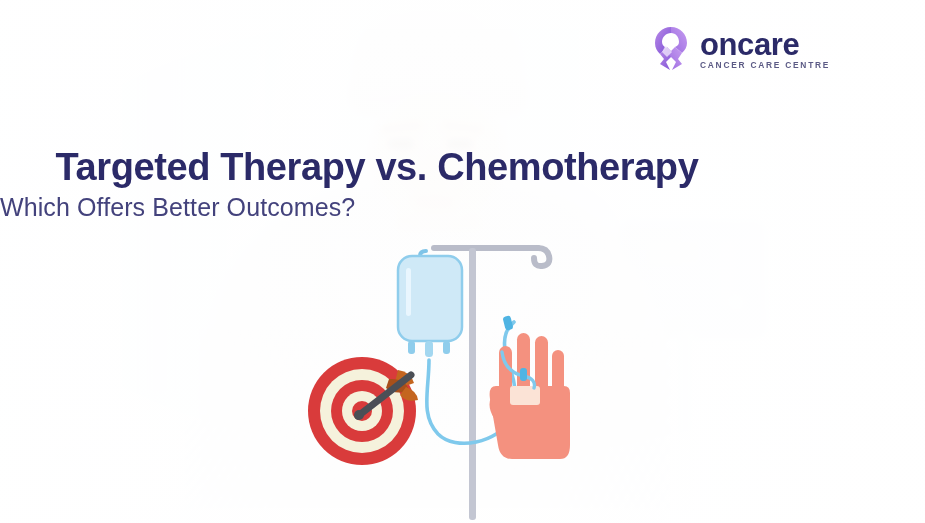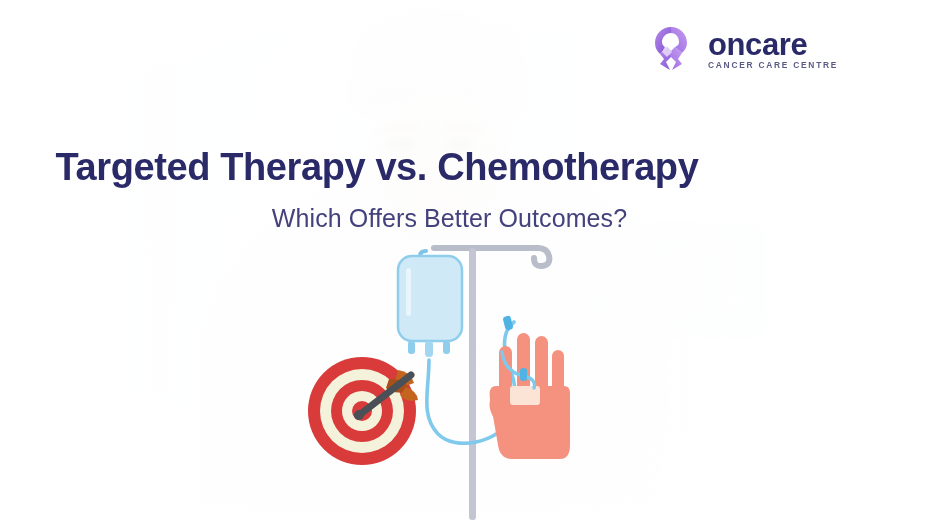--- a/index.html
+++ b/index.html
@@ -141,41 +141,41 @@
       linear-gradient(90deg,rgba(255,255,255,.93) 0%,rgba(255,255,255,.80) 20%,rgba(255,255,255,.72) 45%,rgba(255,255,255,.80) 72%,rgba(255,255,255,.93) 100%);
   }
   .photo-wash2{
     position:absolute;inset:0;
     background:linear-gradient(180deg,rgba(255,255,255,.55) 0%,rgba(255,255,255,.30) 28%,rgba(255,255,255,.30) 70%,rgba(255,255,255,.52) 100%);
   }
 
   
   .logo{
     position:absolute;left:651px;top:22px;width:176px;height:54px;
-    display:flex;align-items:center;gap:17px;
+    display:flex;align-items:center;gap:9px;
   }
   .logo-ribbon{width:40px;height:46px;flex:0 0 auto;}
   .logo-text{display:flex;flex-direction:column;justify-content:center;}
   .logo-word{
     font-size:31px;font-weight:700;letter-spacing:-0.4px;line-height:1;
     color:#2b2a68;
   }
   .logo-tag{
     font-size:8.4px;font-weight:700;letter-spacing:1.75px;
     color:#5b5a85;margin-top:0;white-space:nowrap;
   }
 
   
   .title{
     position:absolute;left:0;top:146px;width:754px;text-align:center;
     font-size:38px;font-weight:700;letter-spacing:-0.4px;
     color:#2b2a68;white-space:nowrap;
   }
   .subtitle{
-    position:absolute;left:0;top:204px;width:899px;text-align:center;
+    position:absolute;left:0;top:193px;width:899px;
     font-size:25px;font-weight:400;letter-spacing:.1px;
     color:#43427c;white-space:nowrap;
   }
 
   
   .illus{position:absolute;left:0;top:0;width:925px;height:523px;}
 
   .tube-svg{position:absolute;left:390px;top:230px;}
   .bag-svg{position:absolute;left:392px;top:248px;}
   .pole-svg{position:absolute;left:430px;top:230px;}

